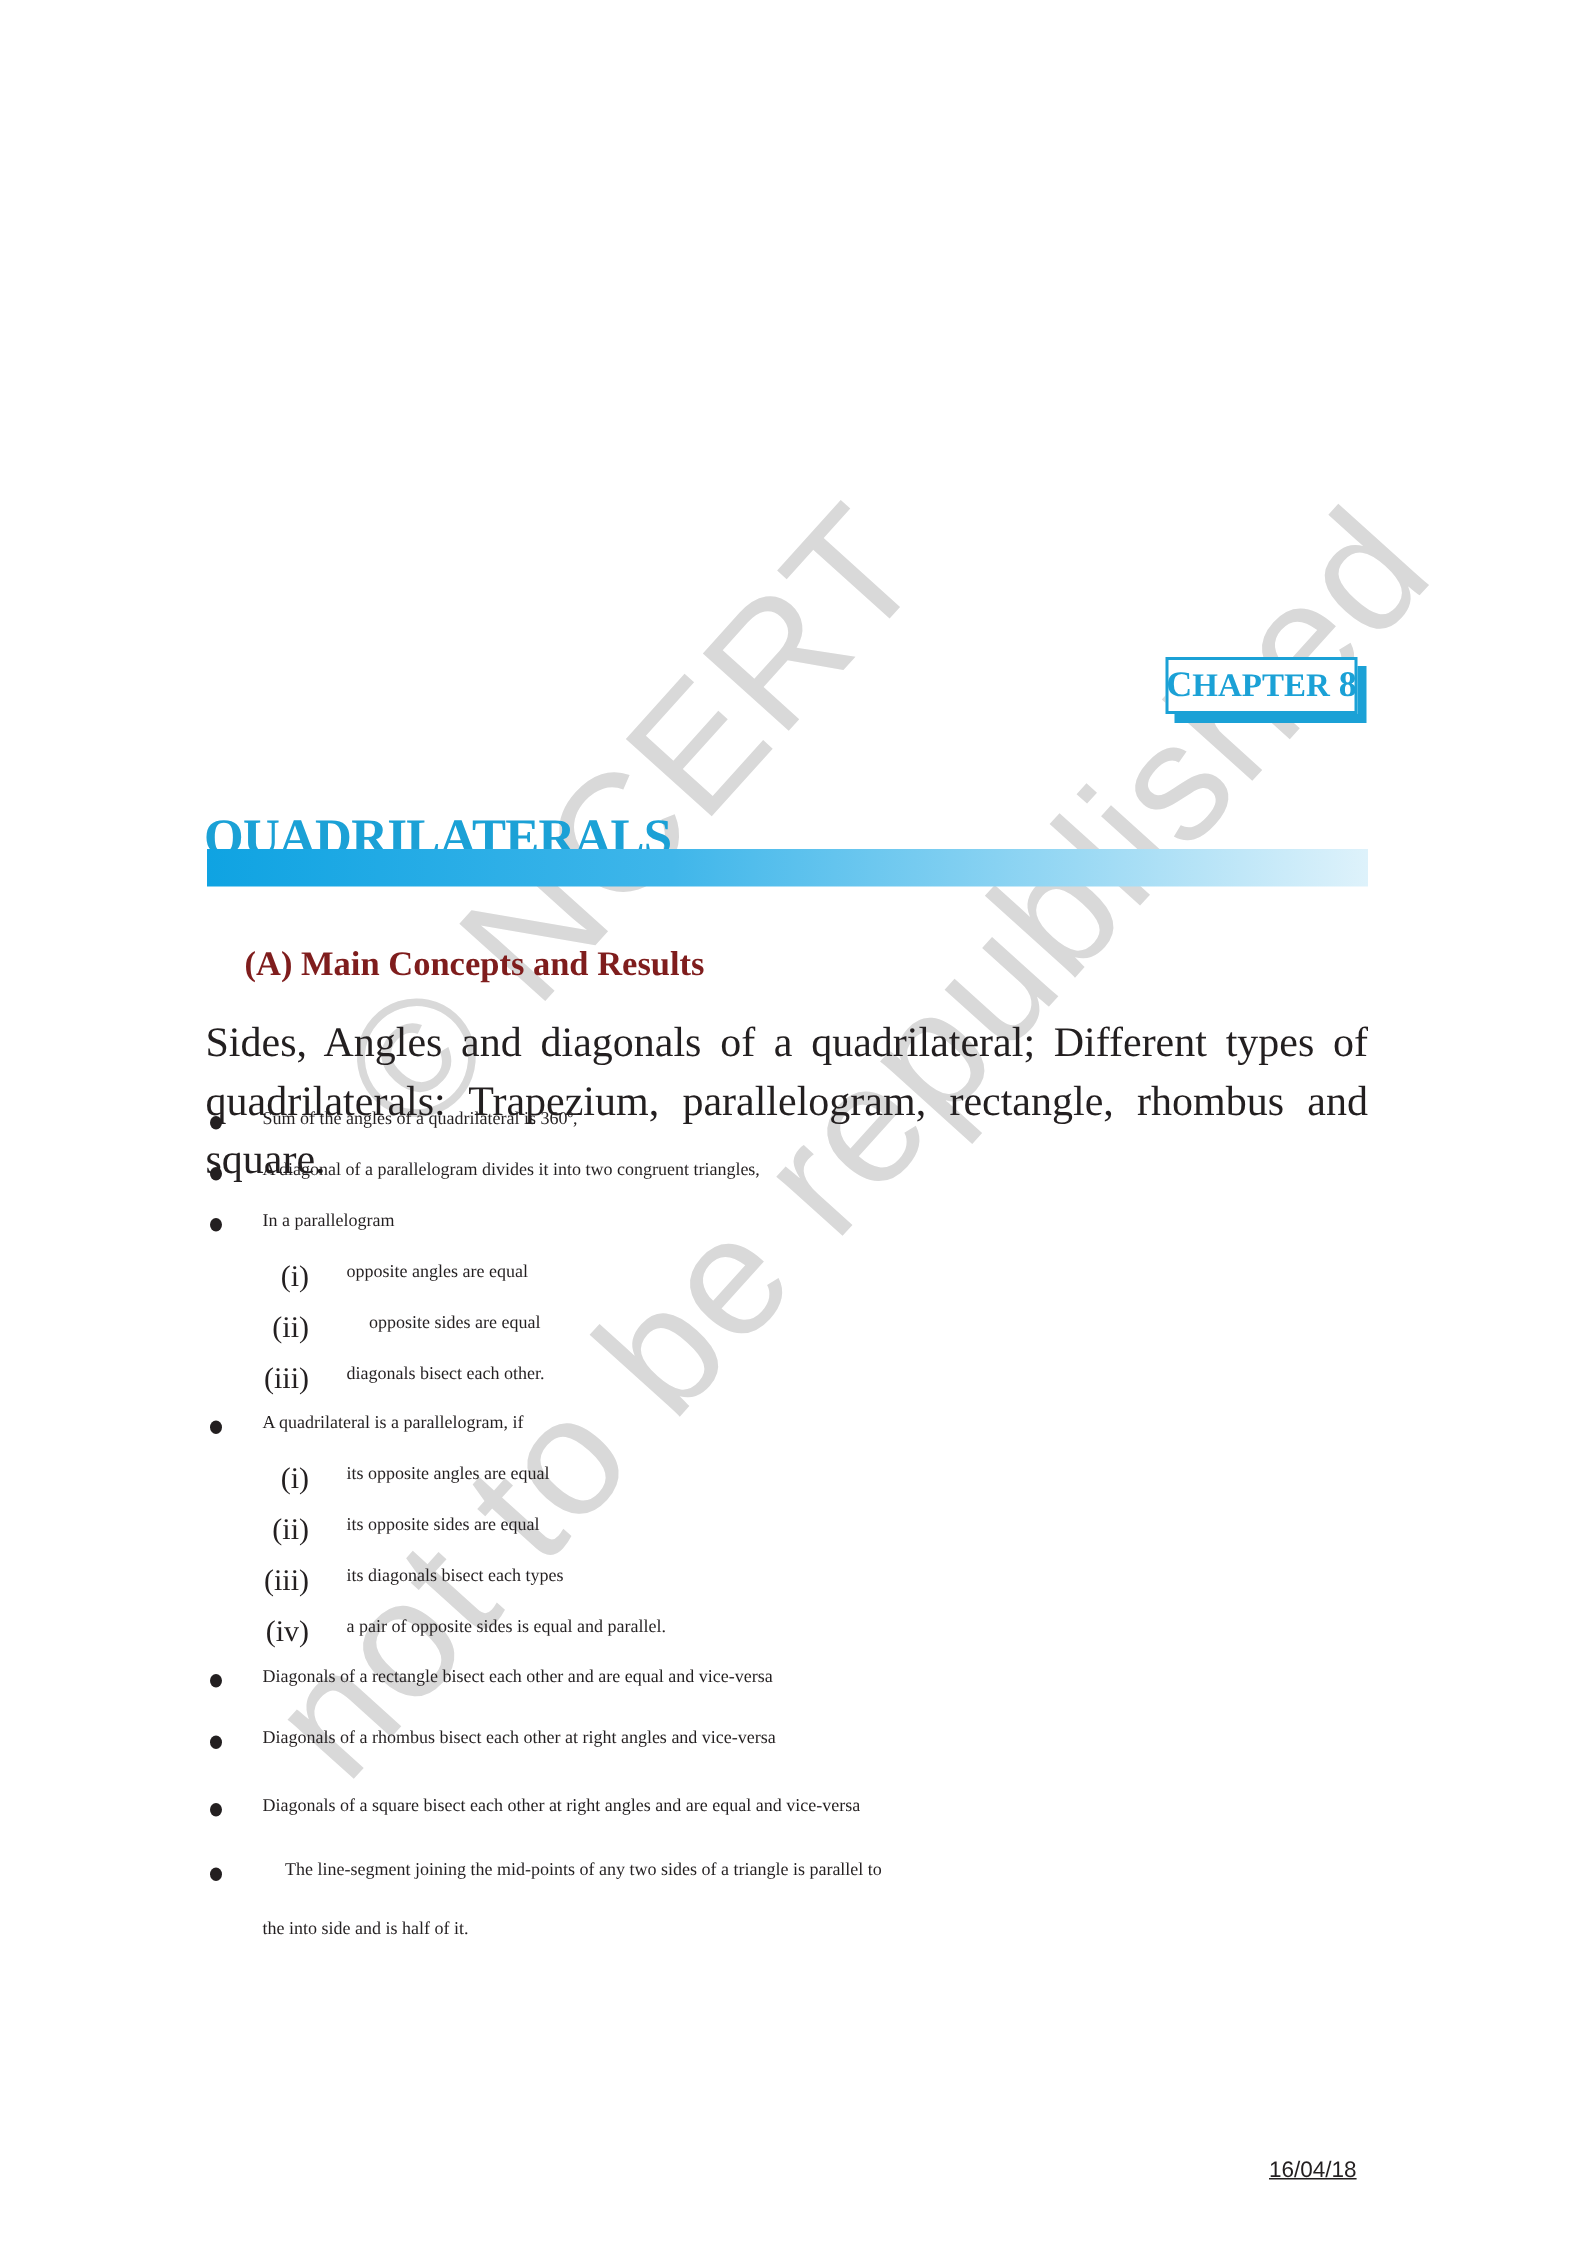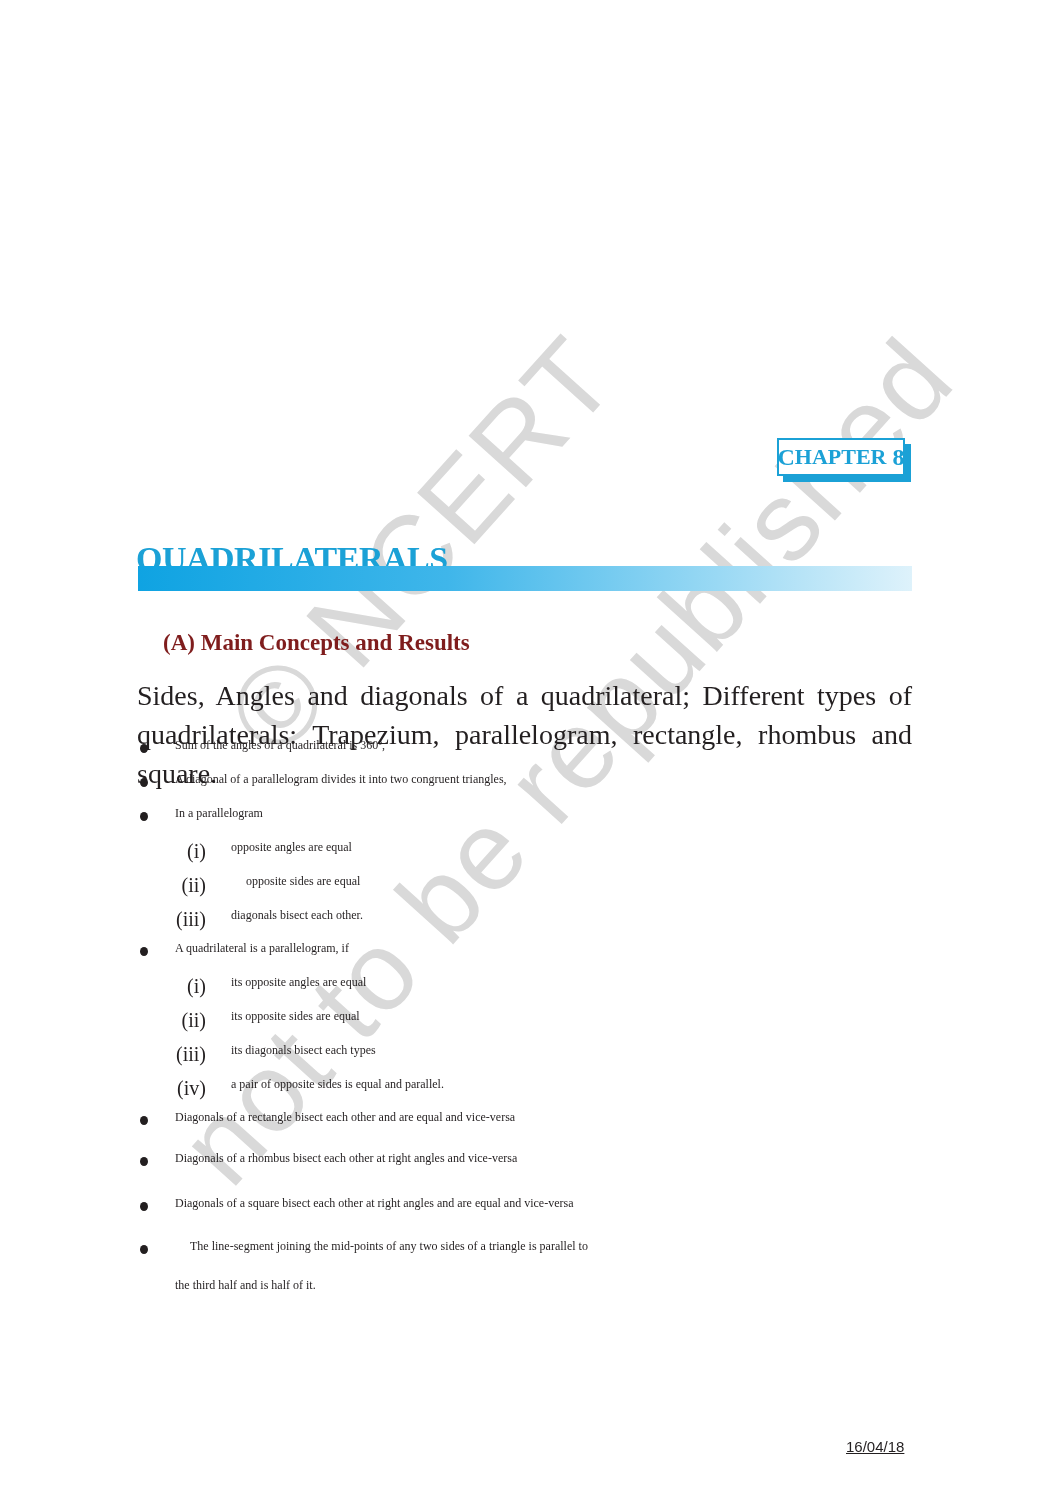--- a/index.html
+++ b/index.html
@@ -90,15 +90,15 @@
 <div class="item" style="left:175px; top:1110px">Diagonals of a rectangle bisect each other and are equal and vice-versa</div>
 
 <div class="bullet-dot" style="top:1157px"></div>
 <div class="item" style="left:175px; top:1151px">Diagonals of a rhombus bisect each other at right angles and vice-versa</div>
 
 <div class="bullet-dot" style="top:1202px"></div>
 <div class="item" style="left:175px; top:1196px">Diagonals of a square bisect each other at right angles and are equal and vice-versa</div>
 
 <div class="bullet-dot" style="top:1245px"></div>
 <div class="item" style="left:190px; top:1239px">The line-segment joining the mid-points of any two sides of a triangle is parallel to</div>
-<div class="item" style="left:175px; top:1278px">the third half and is half of it.</div>
+<div class="item" style="left:175px; top:1278px">the into side and is half of it.</div>
 
 <div class="footer-date">16/04/18</div>
 
 </body></html>

